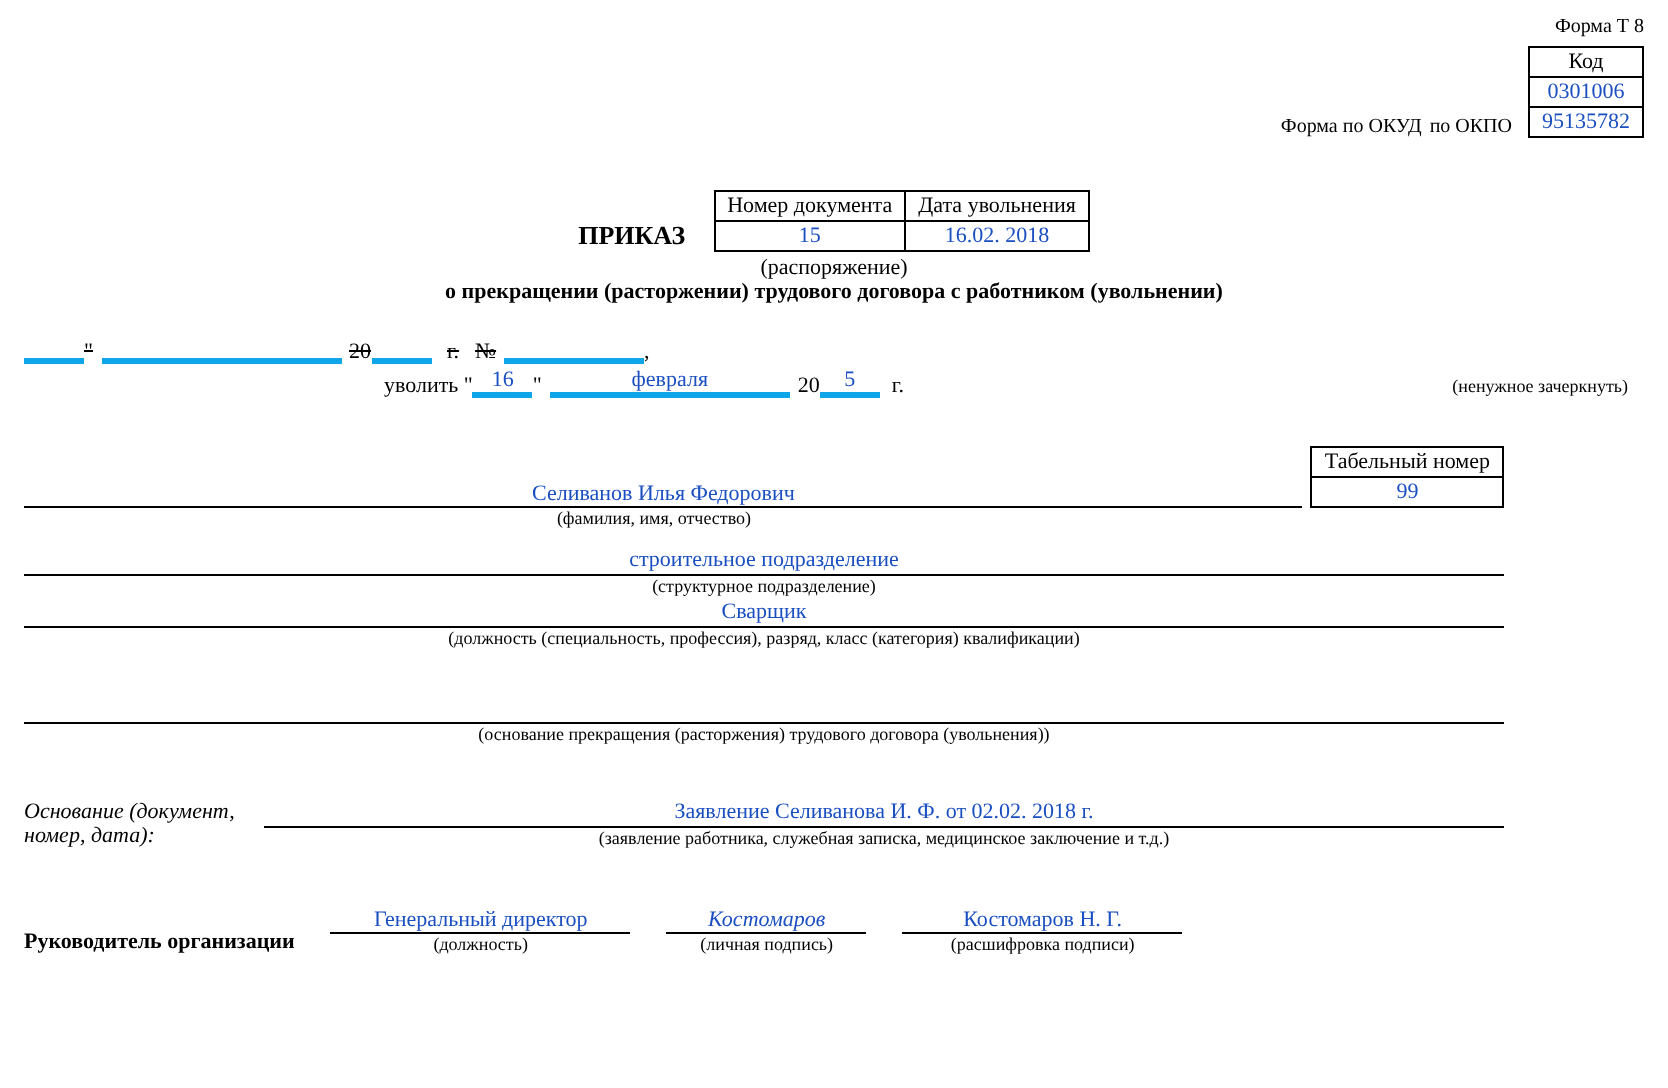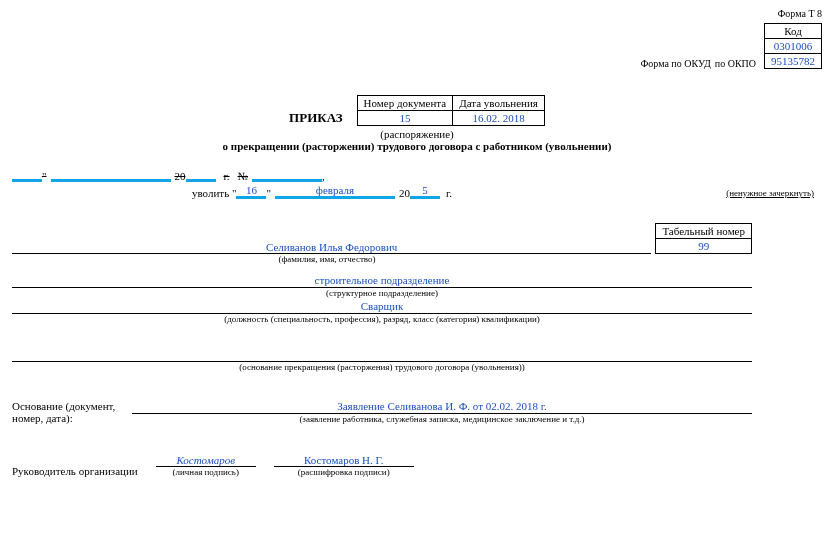--- a/index.html
+++ b/index.html
@@ -77,21 +77,20 @@
   .full-line {
     border-bottom: 1px solid #000;
     text-align: center;
     min-height: 13px;
     width: 100%;
   }
   .side-note {
     position: absolute;
     right: 8px;
     font-size: 9px;
-    text-decoration: underline;
   }
   .emp-row {
     display: flex;
     align-items: flex-end;
     margin-top: 24px;
     width: 740px;
   }
   .emp-name-line {
     flex: 1;
     border-bottom: 1px solid #000;
@@ -219,32 +218,36 @@
   <div class="full-line blue">Сварщик</div>
   <div class="sub-caption">(должность (специальность, профессия), разряд, класс (категория) квалификации)</div>
 </div>
 
 <div class="field-block" style="margin-top:24px;">
   <div class="full-line"></div>
   <div class="sub-caption">(основание прекращения (расторжения) трудового договора (увольнения))</div>
 </div>
 
 <div style="display:flex; align-items:flex-end; margin-top:28px; width:740px;">
-  <div style="width:120px;">
+  <div style="width:120px;font-style:italic;">
     <div>Основание (документ,</div>
     <div>номер, дата):</div>
   </div>
   <div style="flex:1;">
     <div class="full-line blue">Заявление Селиванова И. Ф. от 02.02. 2018 г.</div>
     <div class="sub-caption">(заявление работника, служебная записка, медицинское заключение и т.д.)</div>
   </div>
 </div>
 
 <div class="sig-row">
-  <div style="font-weight:normal;">Руководитель организации</div>
+  <div style="font-weight:bold;">Руководитель организации</div>
+  <div class="sig-cell">
+    <div class="sig-line blue" style="min-width:150px;">Генеральный директор</div>
+    <div class="sub-caption">(должность)</div>
+  </div>
   <div class="sig-cell">
     <div class="sig-line blue italic" style="min-width:100px;">Костомаров</div>
     <div class="sub-caption">(личная подпись)</div>
   </div>
   <div class="sig-cell">
     <div class="sig-line blue" style="min-width:140px;">Костомаров Н. Г.</div>
     <div class="sub-caption">(расшифровка подписи)</div>
   </div>
 </div>
 

